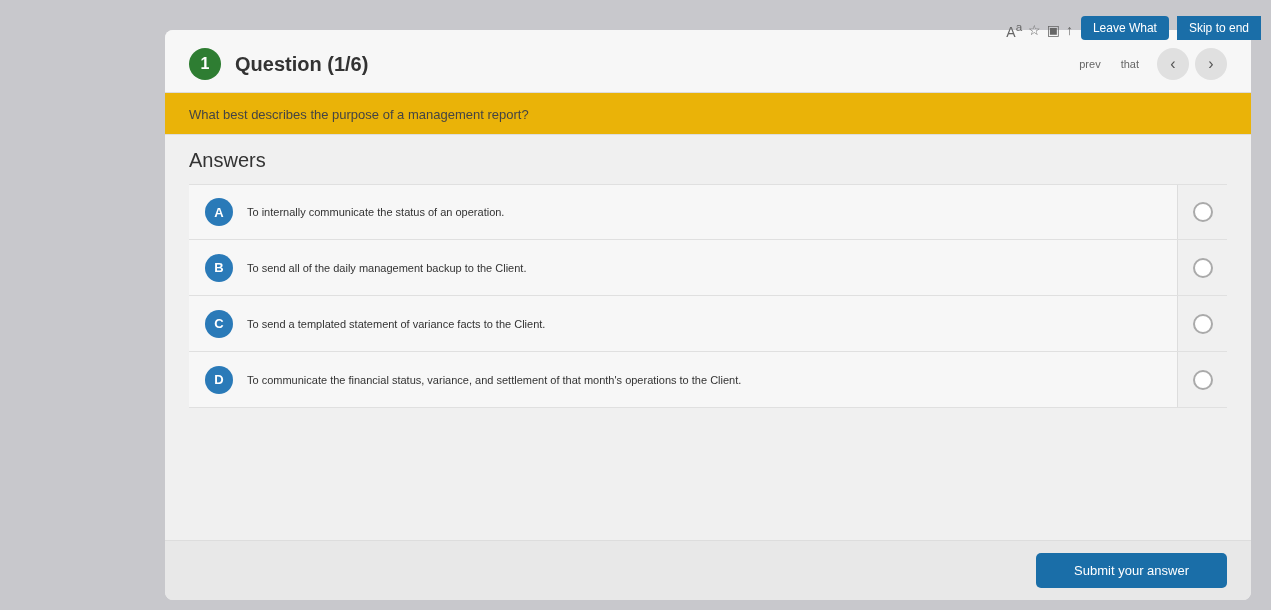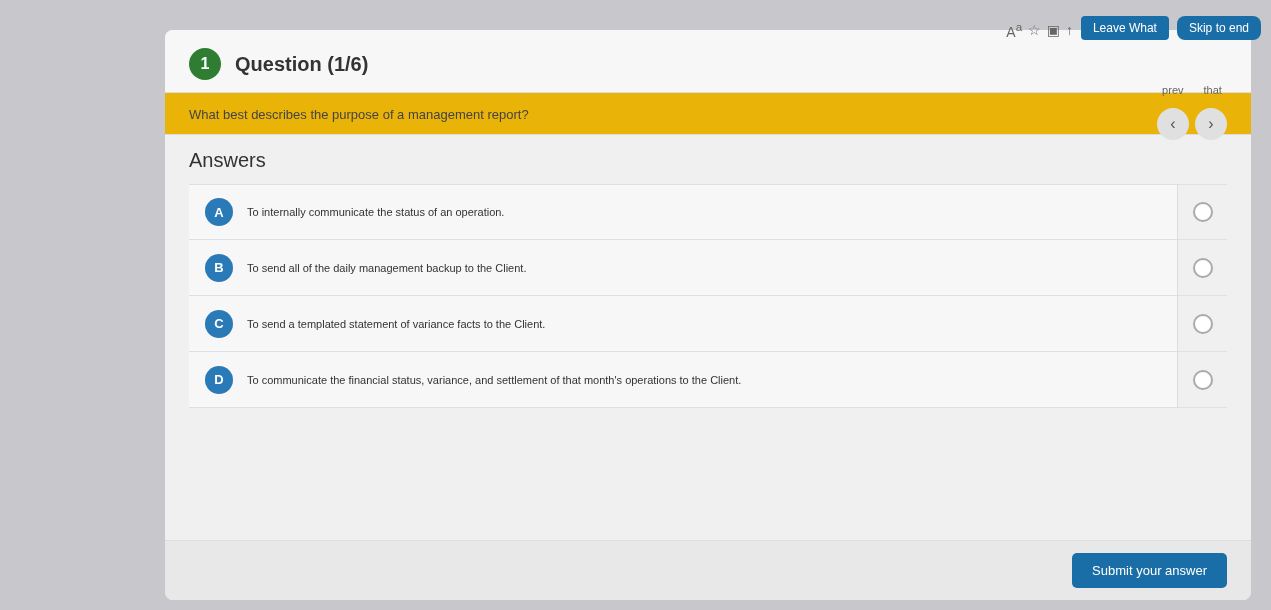--- a/index.html
+++ b/index.html
@@ -47,21 +47,21 @@
       font-size: 12px;
       cursor: pointer;
       font-weight: 500;
     }
 
     .btn-skip-to-end {
       background: #1a6ea8;
       color: white;
       border: none;
       padding: 5px 12px;
-      border-radius: 8px;
+      border-radius: 0;
       font-size: 12px;
       cursor: pointer;
       font-weight: 500;
     }
 
     .main-container {
       position: absolute;
       top: 30px;
       left: 165px;
       right: 20px;
@@ -98,24 +98,23 @@
       font-size: 20px;
       font-weight: 700;
       color: #333;
     }
 
     .nav-controls {
       position: absolute;
       top: 18px;
       right: 24px;
       display: flex;
-      flex-direction: column;
-      align-items: center;
-      gap: 12px;
-      margin-top: 36px;
+      flex-direction: row;
+      align-items: center;
+      gap: 18px;
     }
 
     .nav-labels {
       display: flex;
       gap: 20px;
       font-size: 11px;
       color: #666;
     }
 
     .nav-buttons {
@@ -236,21 +235,21 @@
       align-items: center;
       justify-content: flex-end;
       padding: 0 24px;
       border-top: 1px solid #ddd;
     }
 
     .btn-submit {
       background: #1a6ea8;
       color: white;
       border: none;
-      padding: 10px 20px;
+      padding: 10px 38px;
       border-radius: 5px;
       font-size: 13px;
       cursor: pointer;
       font-weight: 500;
     }
 
     .icon-char {
       font-size: 14px;
       color: #666;
       cursor: pointer;

